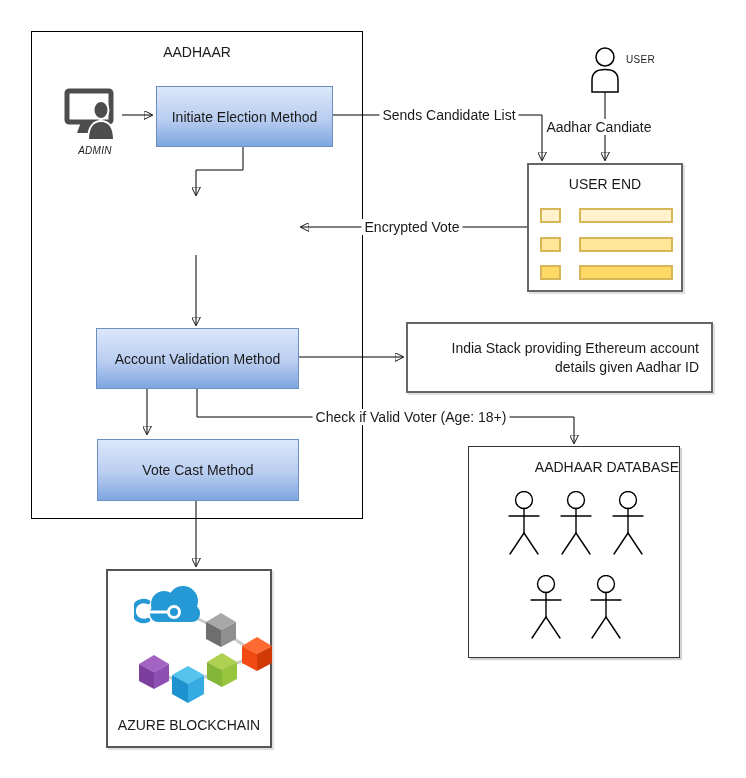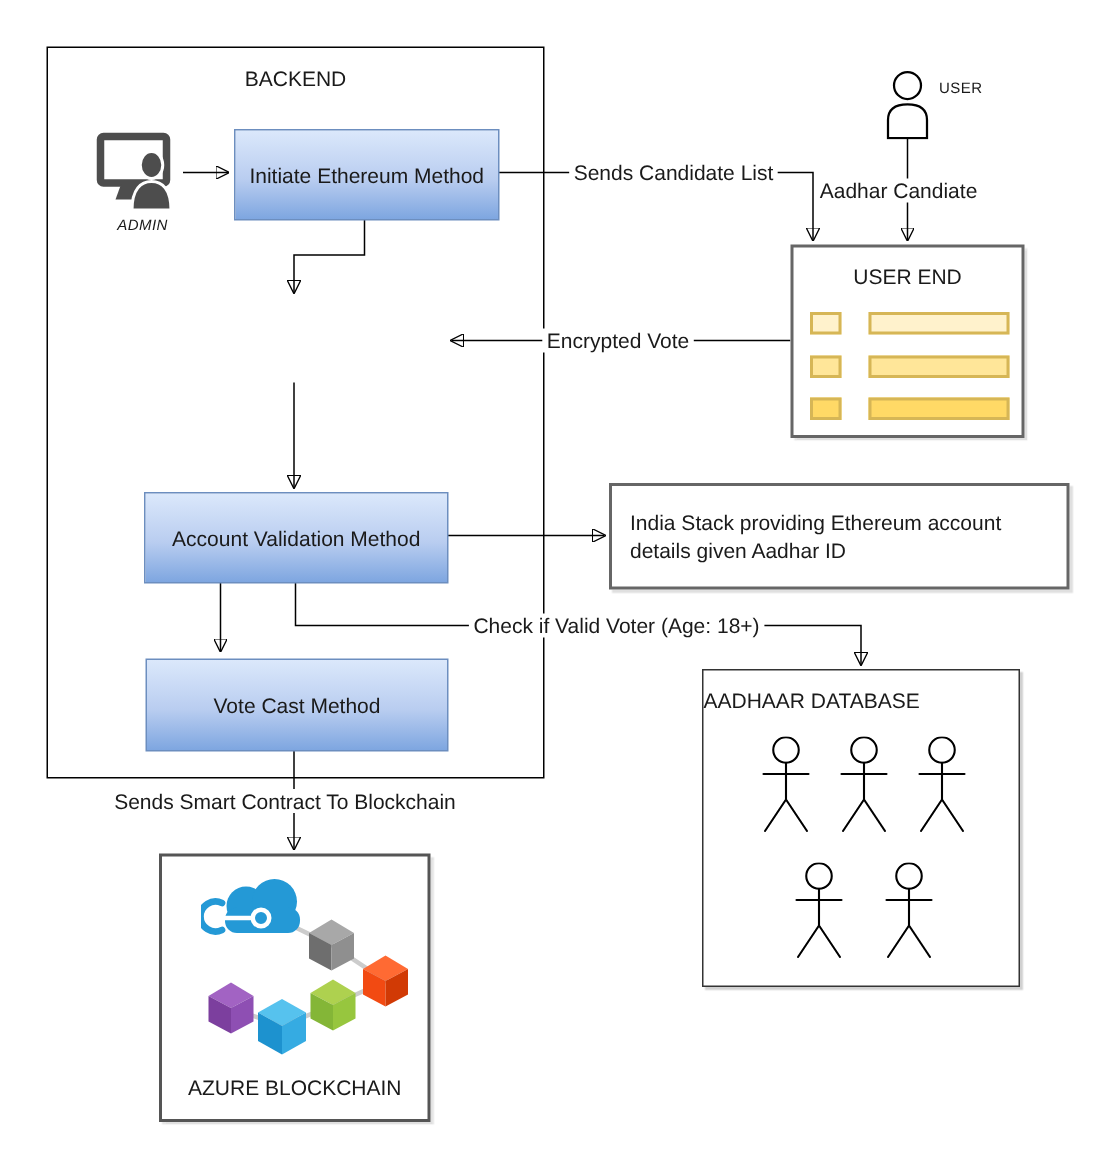--- a/index.html
+++ b/index.html
@@ -44,34 +44,34 @@
   .fe-sq{left:11px;width:21px;}
   .fe-bar{left:50px;width:94px;}
   .fe-r1{top:43px;background:#fff2cc;}
   .fe-r2{top:72px;background:#ffe699;}
   .fe-r3{top:100px;background:#ffd966;}
 
   .india{
     position:absolute;left:406px;top:322px;width:307px;height:71px;z-index:2;
     background:#fff;border:2px solid #666;box-shadow:2px 2px 1px rgba(0,0,0,.12);
     box-sizing:border-box;display:flex;align-items:center;justify-content:center;
-    text-align:left;font-size:14px;color:#1a1a1a;padding:0 12px;line-height:1.35;
+    text-align:right;font-size:14px;color:#1a1a1a;padding:0 12px;line-height:1.35;
   }
 
   .aadhaar{
     position:absolute;left:468px;top:446px;width:212px;height:212px;z-index:2;
     background:#fff;border:1px solid #333;box-shadow:2px 2px 1px rgba(0,0,0,.18);
     box-sizing:border-box;
   }
-  .aadhaar-title{position:absolute;left:0;top:12px;width:100%;text-align:left;
+  .aadhaar-title{position:absolute;left:0;top:12px;width:100%;text-align:right;
     font-size:14px;color:#1a1a1a;}
   .stick{position:absolute;width:36px;height:66px;}
 
   .azure{
-    position:absolute;left:106px;top:569px;width:181px;height:179px;z-index:2;
+    position:absolute;left:106px;top:569px;width:166px;height:179px;z-index:2;
     background:#fff;border:2px solid #555;box-shadow:2px 2px 1px rgba(0,0,0,.12);
     box-sizing:border-box;
   }
   .azure-title{position:absolute;left:0;bottom:13px;width:100%;text-align:center;
     font-size:14px;color:#1a1a1a;}
   .azure-icon{position:absolute;left:26px;top:11px;}
 
   .edge-label{
     position:absolute;z-index:3;transform:translateX(-50%);
     background:#fff;padding:0 3px;font-size:14px;line-height:16px;color:#1a1a1a;
@@ -95,25 +95,25 @@
     <path d="M605,92 L605,160" marker-end="url(#arw)"></path>
     <path d="M527,227 L301,227" marker-end="url(#arw)"></path>
     <path d="M196,255 L196,325 " marker-end="url(#arw)"></path>
     <path d="M297,357 L403,357" marker-end="url(#arw)"></path>
     <path d="M147,387 L147,434" marker-end="url(#arw)"></path>
     <path d="M197,387 L197,417 L574,417 L574,443" marker-end="url(#arw)"></path>
     <path d="M196,499 L196,566" marker-end="url(#arw)"></path>
   </svg>
 
   <div class="backend">
-    <div class="backend-title">BACKEND</div>
+    <div class="backend-title">AADHAAR</div>
   </div>
 
   <div class="method m-election">
-    <span>Initiate Ethereum Method</span>
+    <span>Initiate Election Method</span>
   </div>
   <div class="method m-validation">
     <span>Account Validation Method</span>
   </div>
   <div class="method m-votecast">
     <span>Vote Cast Method</span>
   </div>
 
   <svg class="icon" style="left:64px;top:88px;" width="52" height="52" viewBox="0 0 52 52">
     <rect x="3" y="3" width="44" height="31" rx="2" fill="#ffffff" stroke="#4d4d4d" stroke-width="5"></rect>
@@ -235,15 +235,14 @@
         <polygon points="35,82 20,90 20,107 35,99" fill="#8e4fb3"></polygon>
       </g>
     </svg>
     <div class="azure-title">AZURE BLOCKCHAIN</div>
   </div>
 
   <div class="edge-label" style="left:449px;top:107px;">Sends Candidate List</div>
   <div class="edge-label" style="left:599px;top:119px;">Aadhar Candiate</div>
   <div class="edge-label" style="left:412px;top:219px;">Encrypted Vote</div>
   <div class="edge-label" style="left:411px;top:409px;text-align:right;">Check if Valid Voter (Age: 18+)</div>
-  <div class="edge-label" style="left:190px;top:526px;">Sends Smart Contract To Blockchain</div>
 
 </div>
 
 </body></html>

